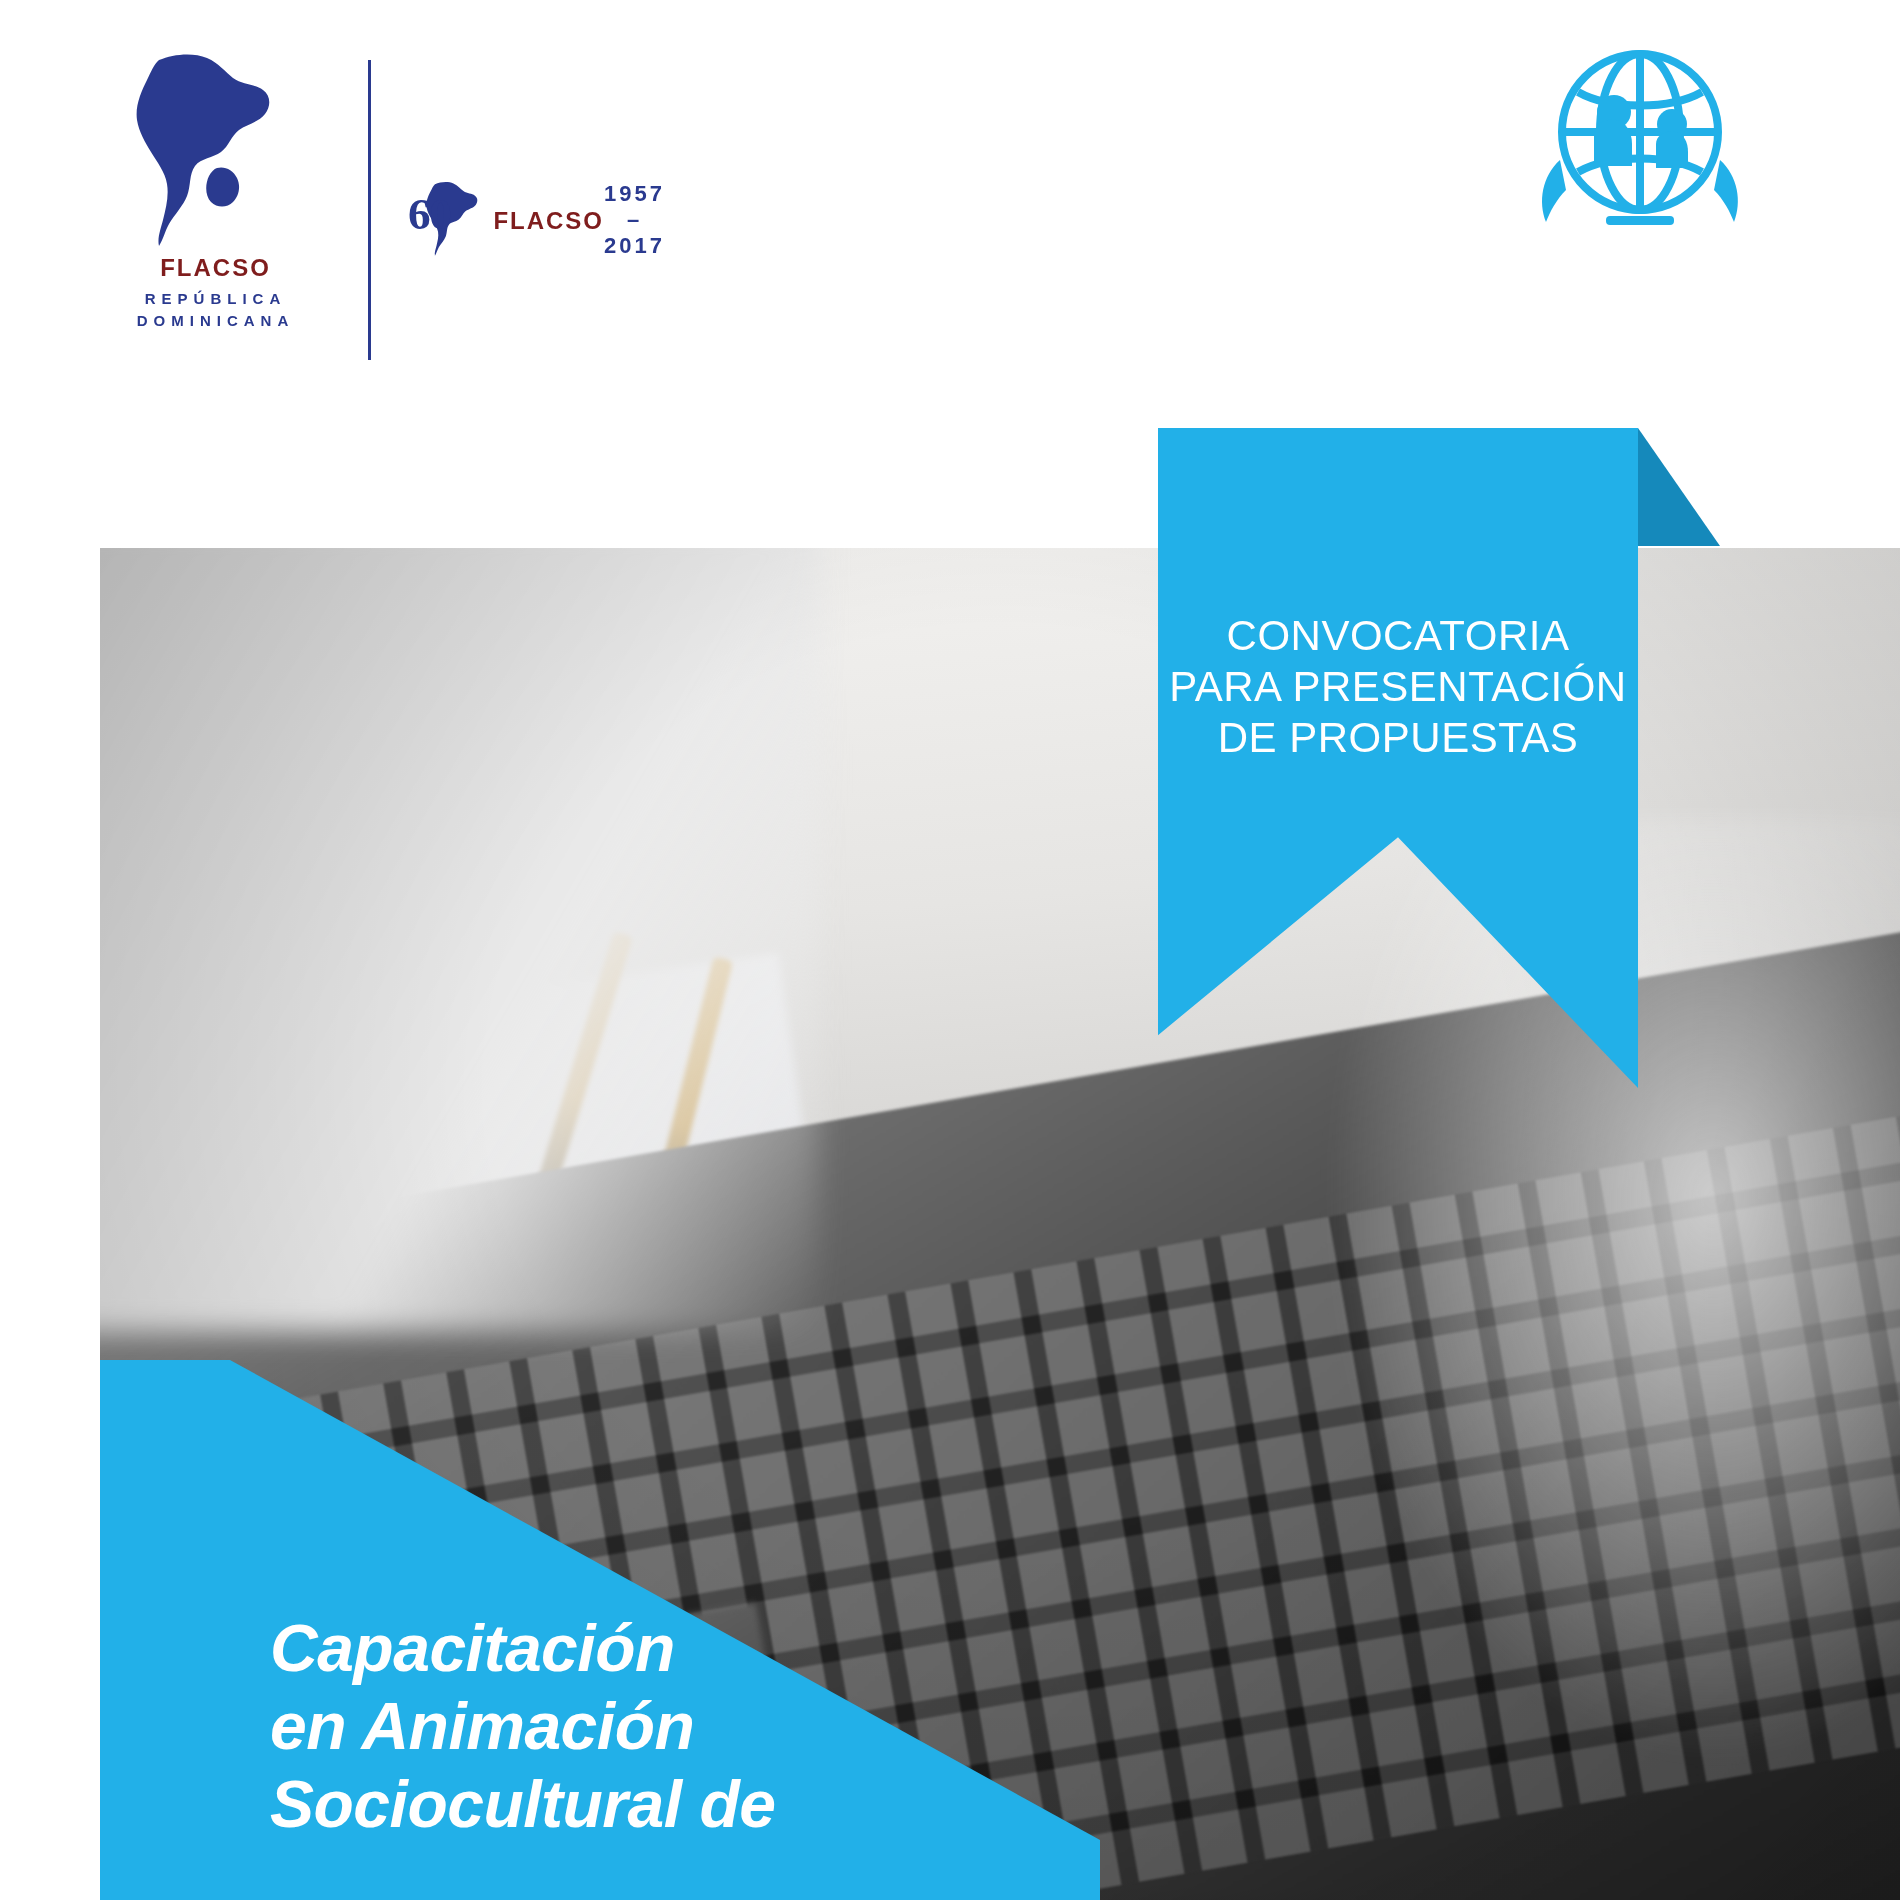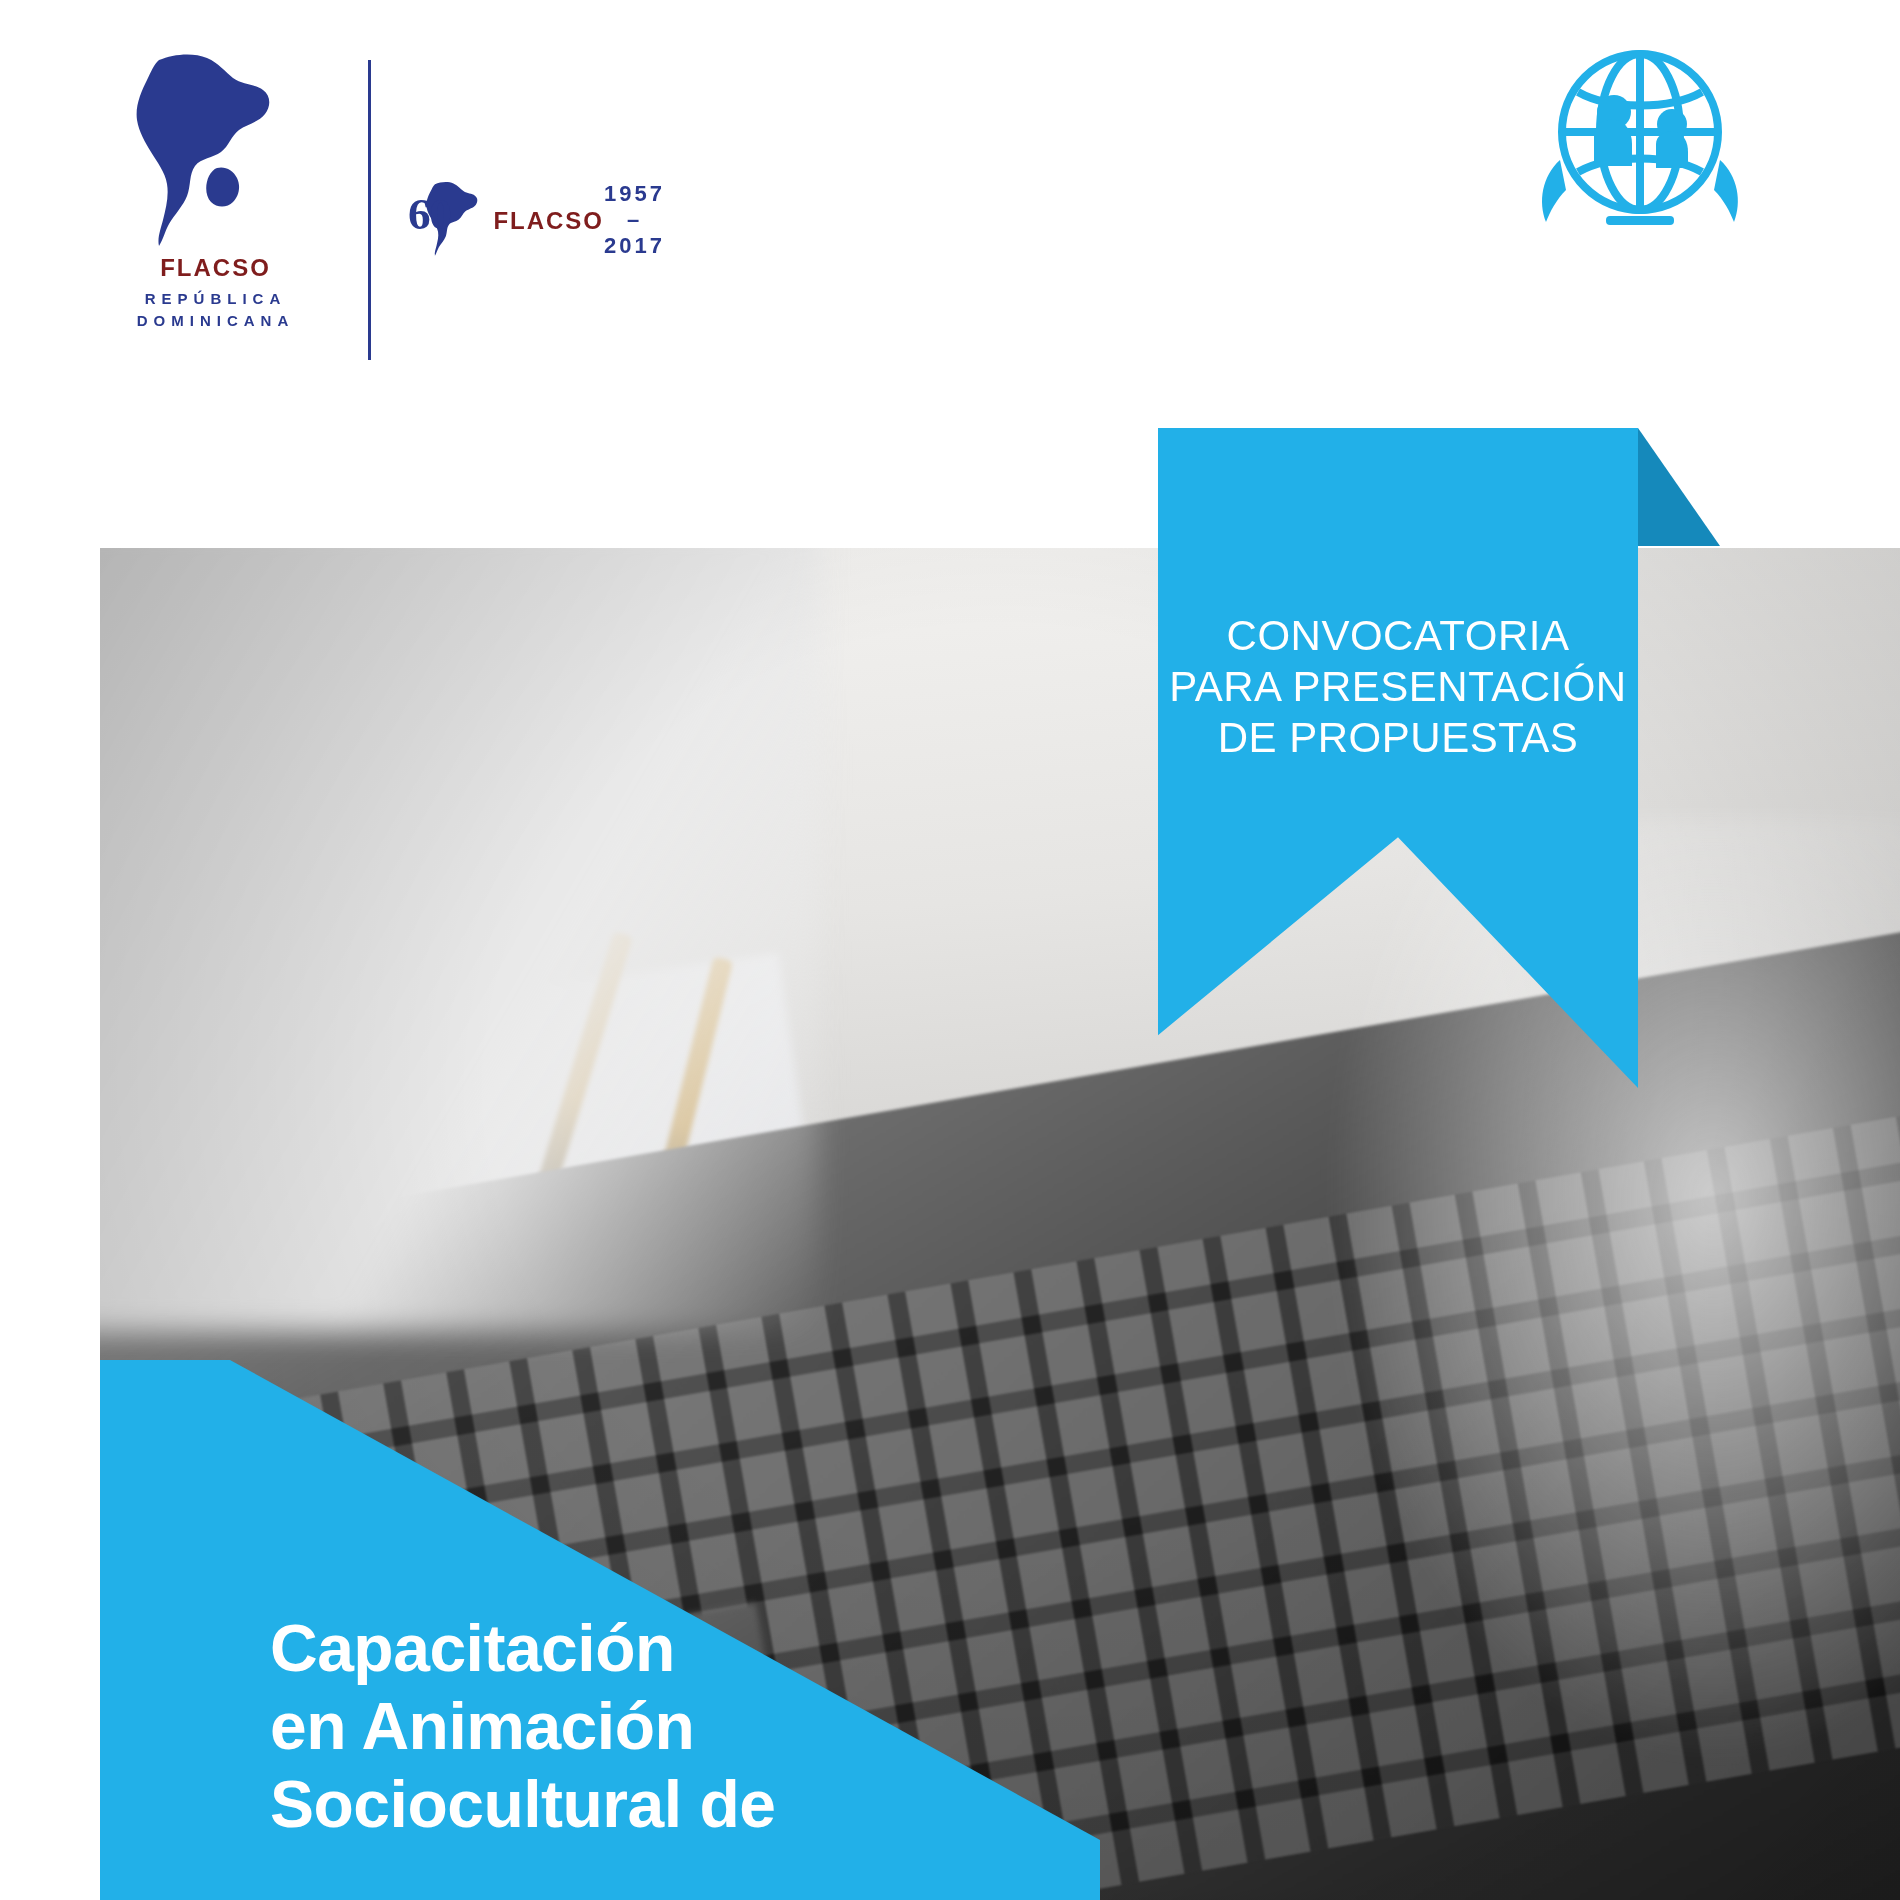--- a/index.html
+++ b/index.html
@@ -283,21 +283,21 @@
     position: absolute;
     left: 170px;
     top: 250px;
     width: 700px;
     color: #ffffff;
     font-weight: bold;
     font-size: 66px;
     line-height: 1.18;
     letter-spacing: -0.5px;
   }
-  .title-text span { display: block; }
+  .title-text span { display: block; font-style: italic; }
 </style>
 </head>
 <body>
 
 <div class="logo-bar">
 
   <div class="logo-flacso-rd">
     <svg class="map-svg" width="190" height="200" viewBox="0 0 190 200">
       <path fill="#2a3a8f" d="M38 12 C52 6 72 4 86 10 C98 15 104 24 112 30 C122 37 134 36 142 42 C150 48 150 58 144 66 C138 74 126 76 118 82 C110 88 108 98 100 104 C92 110 80 110 74 118 C68 126 70 138 66 148 C62 158 54 166 48 176 C44 183 42 192 38 198 C36 190 40 180 42 172 C45 160 48 148 46 136 C44 124 36 114 30 104 C24 94 18 84 16 72 C14 58 20 44 26 32 C30 24 33 16 38 12 Z M96 120 C104 118 112 122 116 130 C120 138 118 148 112 154 C106 160 96 160 90 154 C84 148 84 136 88 128 C90 124 93 121 96 120 Z"></path>
     </svg>

